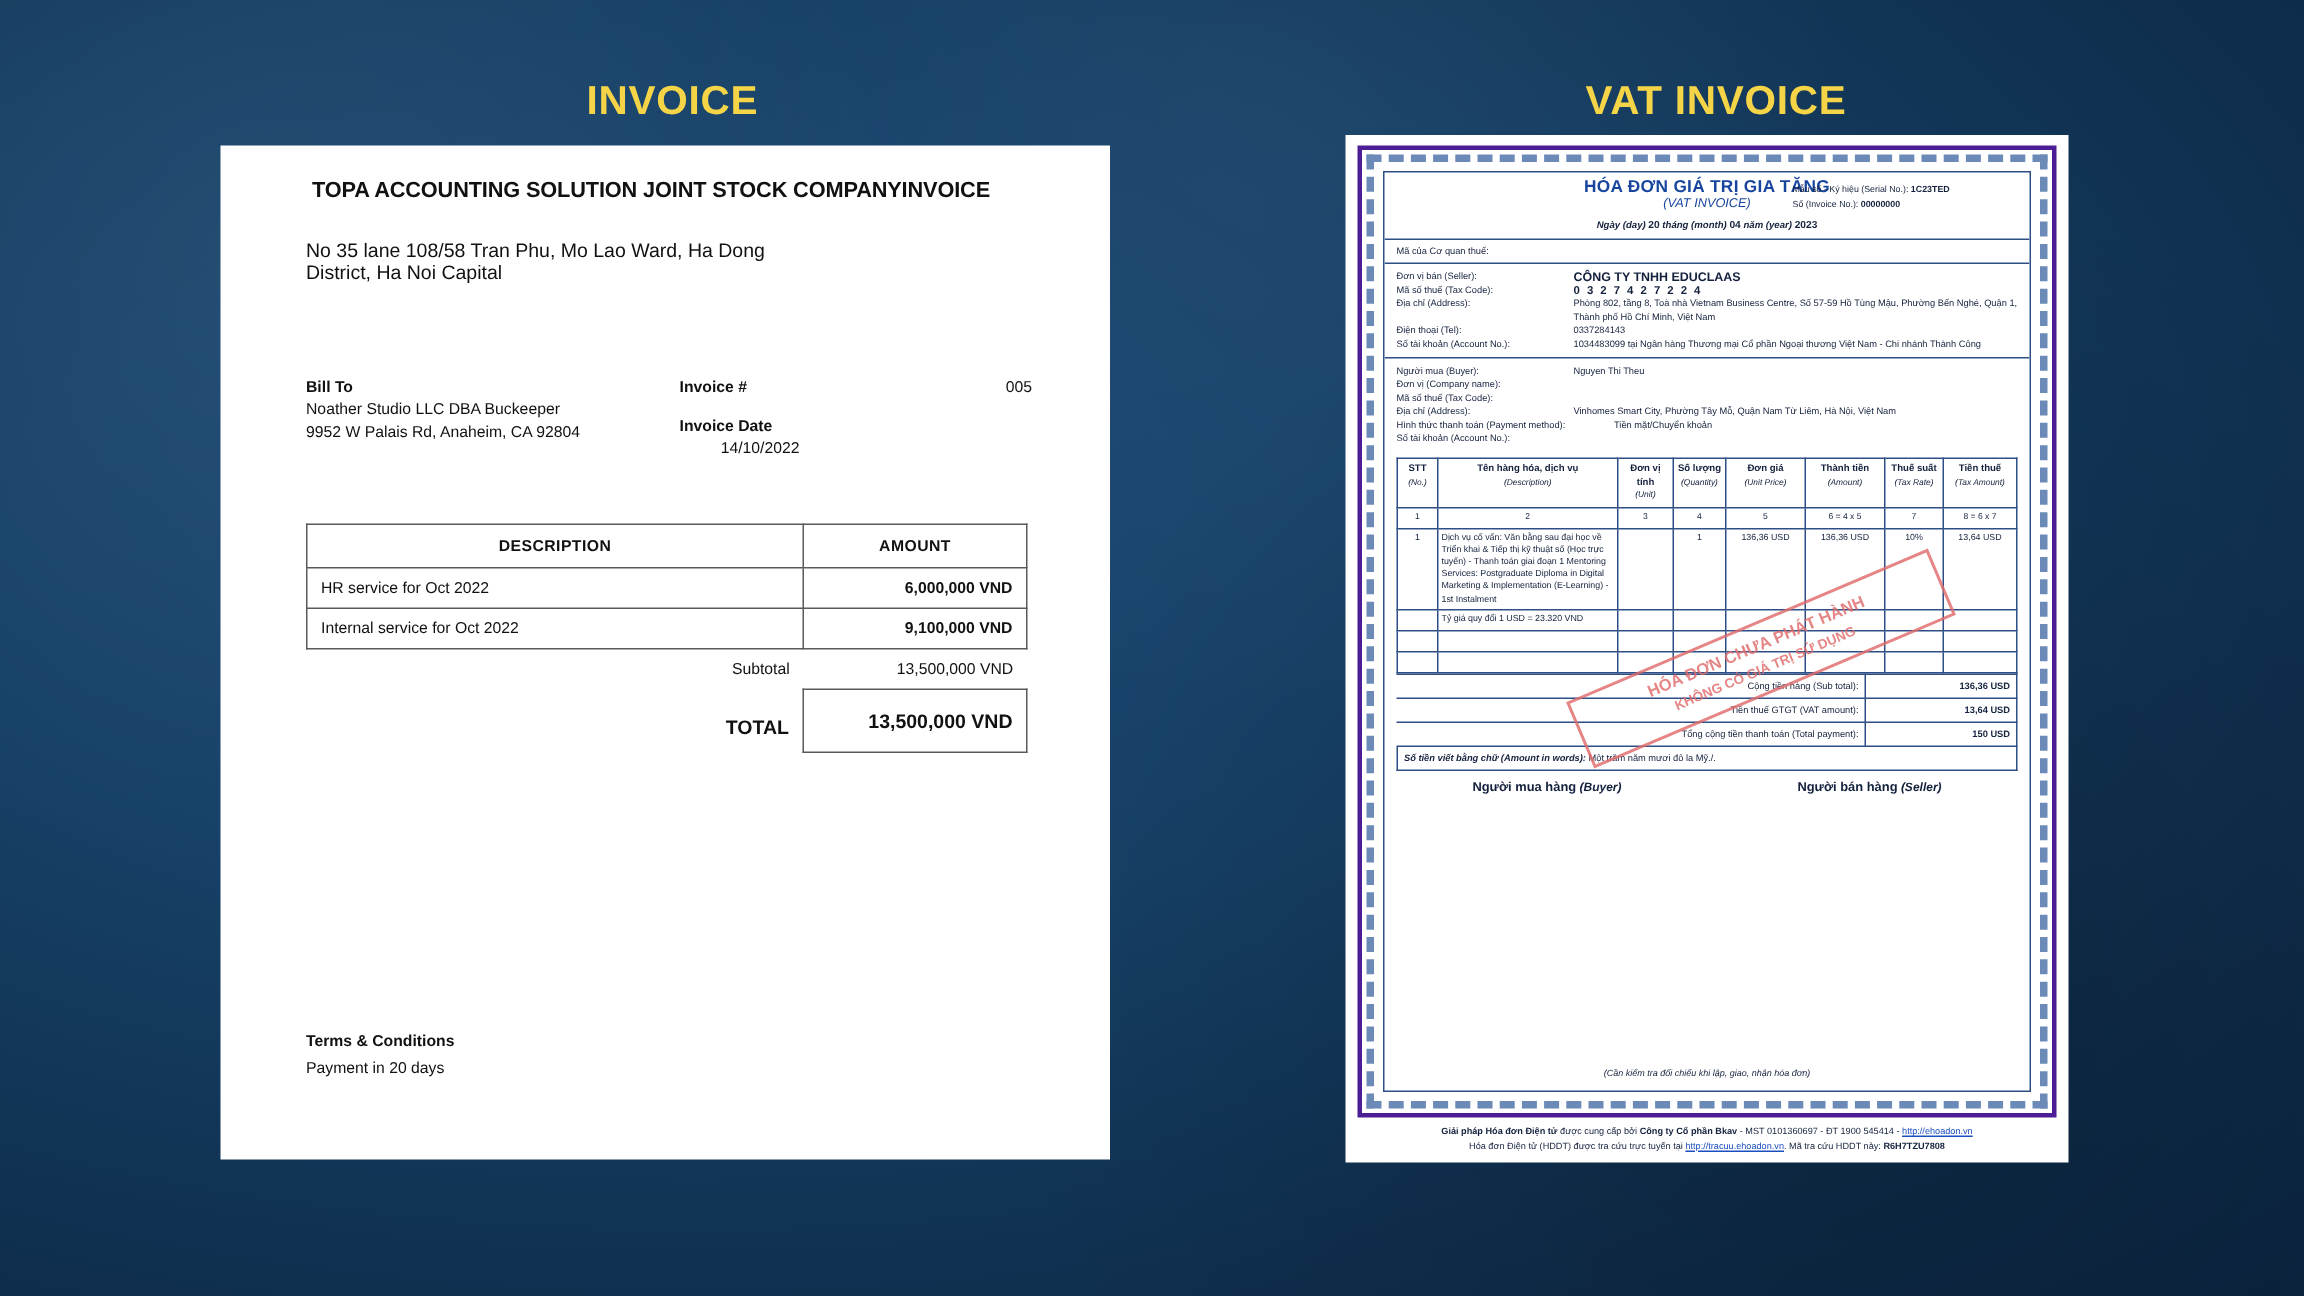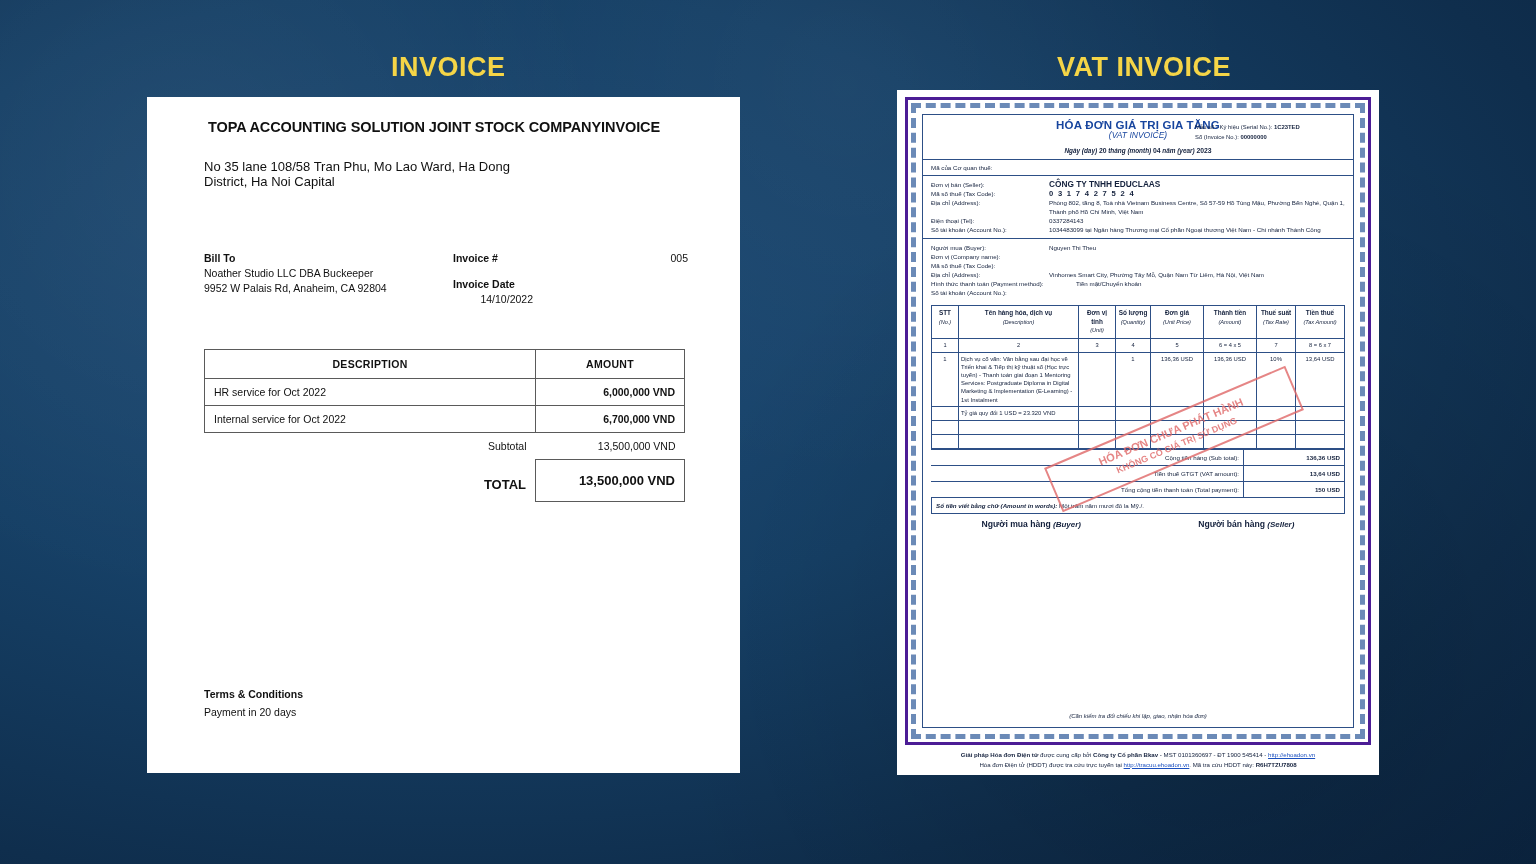--- a/index.html
+++ b/index.html
@@ -328,21 +328,21 @@
           <th>AMOUNT</th>
         </tr>
       </thead>
       <tbody>
         <tr>
           <td>HR service for Oct 2022</td>
           <td class="amt">6,000,000 VND</td>
         </tr>
         <tr>
           <td>Internal service for Oct 2022</td>
-          <td class="amt">6,700,000 VND</td>
+          <td class="amt">9,100,000 VND</td>
         </tr>
         <tr class="sub">
           <td>Subtotal</td>
           <td class="amt">13,500,000 VND</td>
         </tr>
         <tr class="total">
           <td>TOTAL</td>
           <td class="amt">13,500,000 VND</td>
         </tr>
       </tbody>
@@ -380,21 +380,21 @@
 
       <div class="vat-taxcode">Mã của Cơ quan thuế:</div>
 
       <div class="vat-block">
         <div class="vat-row">
           <span class="lab">Đơn vị bán (Seller):</span>
           <span class="val vat-seller-name">CÔNG TY TNHH EDUCLAAS</span>
         </div>
         <div class="vat-row">
           <span class="lab">Mã số thuế (Tax Code):</span>
-          <span class="val vat-taxno">0 3 1 7 4 2 7 5 2 4</span>
+          <span class="val vat-taxno">0 3 2 7 4 2 7 2 2 4</span>
         </div>
         <div class="vat-row">
           <span class="lab">Địa chỉ (Address):</span>
           <span class="val">Phòng 802, tầng 8, Toà nhà Vietnam Business Centre, Số 57-59 Hồ Tùng Mậu, Phường Bến Nghé, Quận 1, Thành phố Hồ Chí Minh, Việt Nam</span>
         </div>
         <div class="vat-row">
           <span class="lab">Điện thoại (Tel):</span>
           <span class="val">0337284143</span>
         </div>
         <div class="vat-row">

